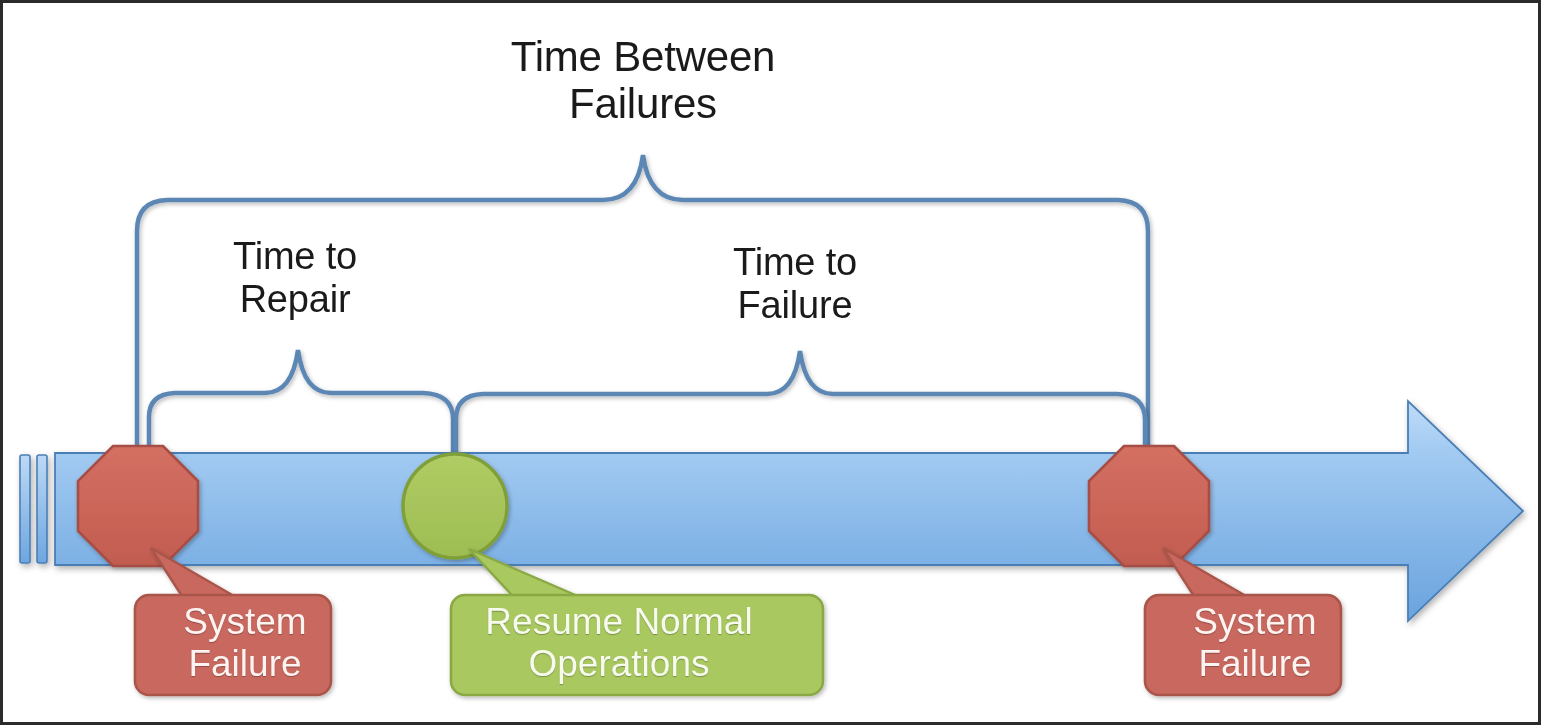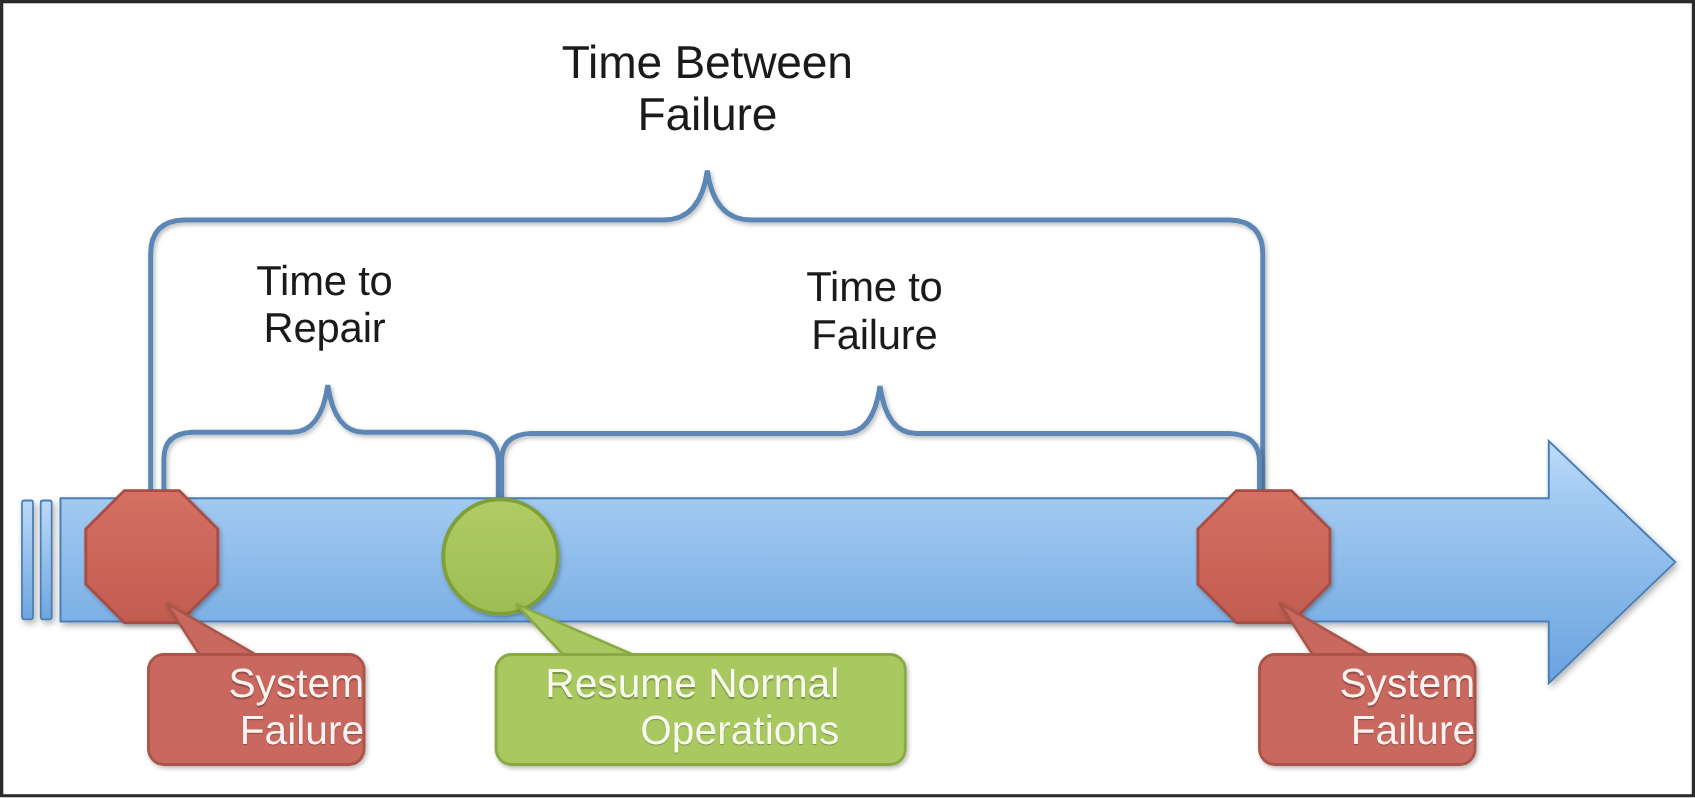--- a/index.html
+++ b/index.html
@@ -40,21 +40,21 @@
   #lbl-ttr {
     left: 162px; top: 232px; width: 260px;
     font-size: 38px;
   }
   #lbl-ttf {
     left: 662px; top: 238px; width: 260px;
     font-size: 38px;
   }
   .callout-text {
     position: absolute;
-    text-align: right;
+    text-align: center;
     color: #fdf3f1;
     line-height: 1.14;
     white-space: pre-line;
     text-shadow: 0 1px 1px rgba(0,0,0,0.28);
     user-select: none;
     pointer-events: none;
     padding-left: 24px;
   }
   #ct-fail-left  { left: 132px;  top: 598px;  width: 196px; font-size: 37px; }
   #ct-resume     { left: 448px;  top: 598px;  width: 312px; font-size: 37px; color:#f7fbee; }
@@ -162,21 +162,21 @@
       <rect x="448" y="592" width="372" height="100" rx="14" fill="#a9c860" stroke="#8aa944" stroke-width="2.6"></rect>
     </g>
 
     <g filter="url(#tinyShadow)">
       <path d="M 1160 545 L 1262 604 L 1198 604 Z" fill="#c9685e" stroke="#a9544a" stroke-width="2.4"></path>
       <rect x="1142" y="592" width="196" height="100" rx="14" fill="#c9685e" stroke="#a9544a" stroke-width="2.6"></rect>
     </g>
   </svg>
 
   <div class="lbl" id="lbl-tbf">Time Between
-Failure</div>
+Failures</div>
 
   <div class="lbl" id="lbl-ttr">Time to
 Repair</div>
 
   <div class="lbl" id="lbl-ttf">Time to
 Failure</div>
 
   <div class="callout-text" id="ct-fail-left">System
 Failure</div>
 

